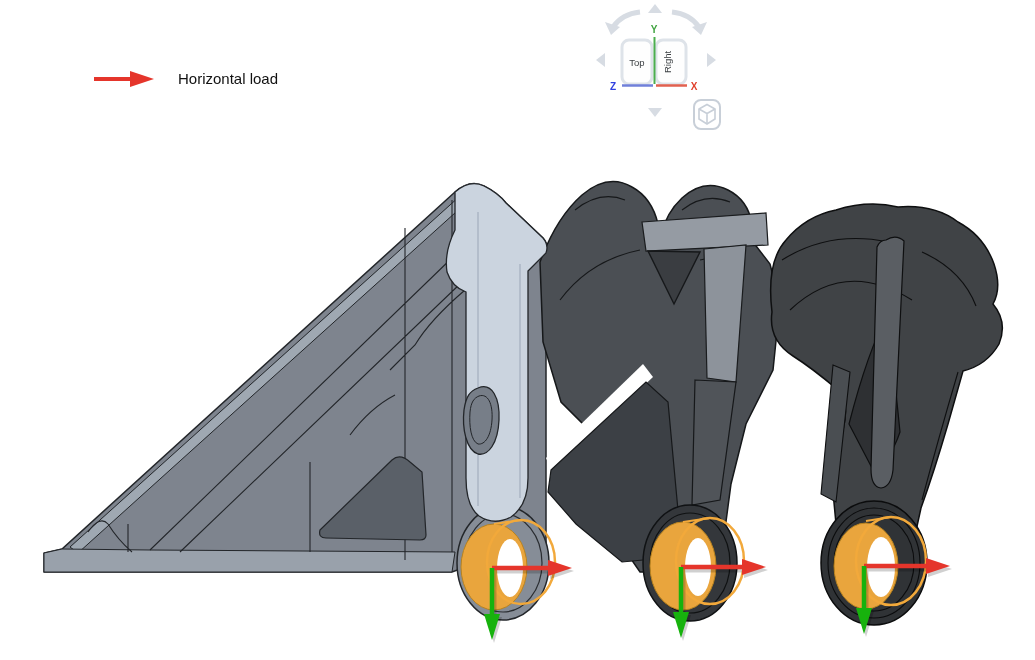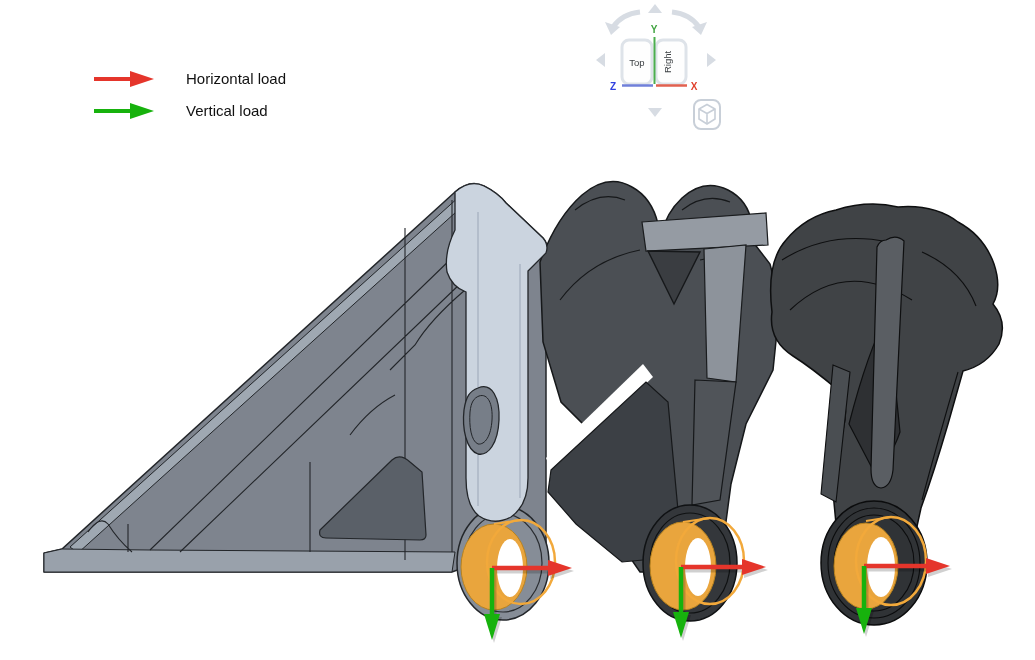--- a/index.html
+++ b/index.html
@@ -1,21 +1,21 @@
 <!DOCTYPE html>
 <html><head>
 <meta charset="utf-8">
 <style>
   html,body{margin:0;padding:0;background:#ffffff;}
   .canvas{position:relative;width:1035px;height:660px;background:#ffffff;overflow:hidden;
           font-family:"Liberation Sans",sans-serif;}
   .legend{position:absolute;left:88px;top:62px;}
   .legend-row{display:flex;align-items:center;height:32px;}
   .legend-row svg{display:block;}
-  .legend-label{margin-left:26px;font-size:15px;color:#111111;line-height:1;}
+  .legend-label{margin-left:18px;font-size:15px;color:#111111;line-height:1;}
   .scene-svg,.nav-svg{position:absolute;display:block;}
   .scene-svg{left:0;top:0;}
   .nav-svg{left:588px;top:0;}
   text{font-family:"Liberation Sans",sans-serif;}
 </style>
 </head>
 <body>
 
 <div class="canvas">
 
@@ -146,27 +146,20 @@
   </svg>
 
   <div class="legend">
     <div class="legend-row">
       <svg width="72" height="20">
         <line x1="6" y1="11" x2="42" y2="11" stroke-width="4" stroke="#e5352b"></line>
         <polygon points="42,3 66,11 42,19" fill="#e5352b"></polygon>
       </svg>
       <span class="legend-label">Horizontal load</span>
     </div>
-    <div class="legend-row">
-      <svg width="72" height="20">
-        <line x1="6" y1="11" x2="42" y2="11" stroke-width="4" stroke="#17b20d"></line>
-        <polygon points="42,3 66,11 42,19" fill="#17b20d"></polygon>
-      </svg>
-      <span class="legend-label">Vertical load</span>
-    </div>
   </div>
 
   <svg class="nav-svg" width="150" height="140" viewBox="588 0 150 140">
 
     <g>
       <path d="M640,12 Q622,14 613,27" fill="none" stroke="#d7dce3" stroke-width="5"></path>
       <polygon points="605,22 611,35 620,27" fill="#d7dce3"></polygon>
     </g>
     <g>
       <path d="M672,12 Q690,14 699,27" fill="none" stroke="#d7dce3" stroke-width="5"></path>

